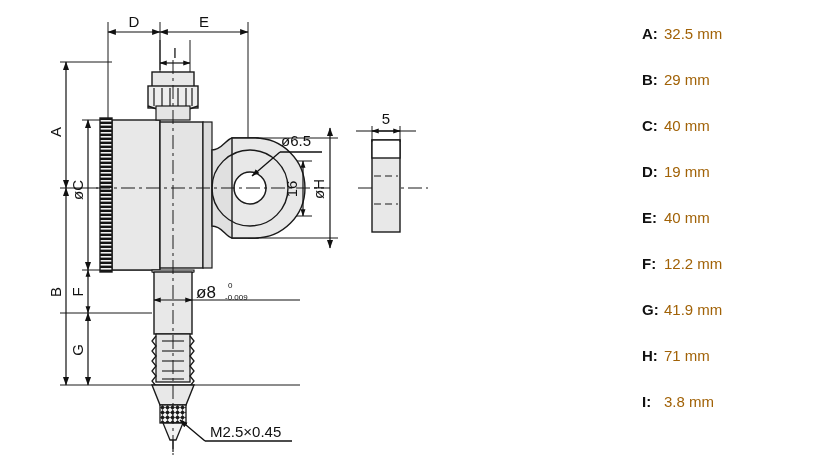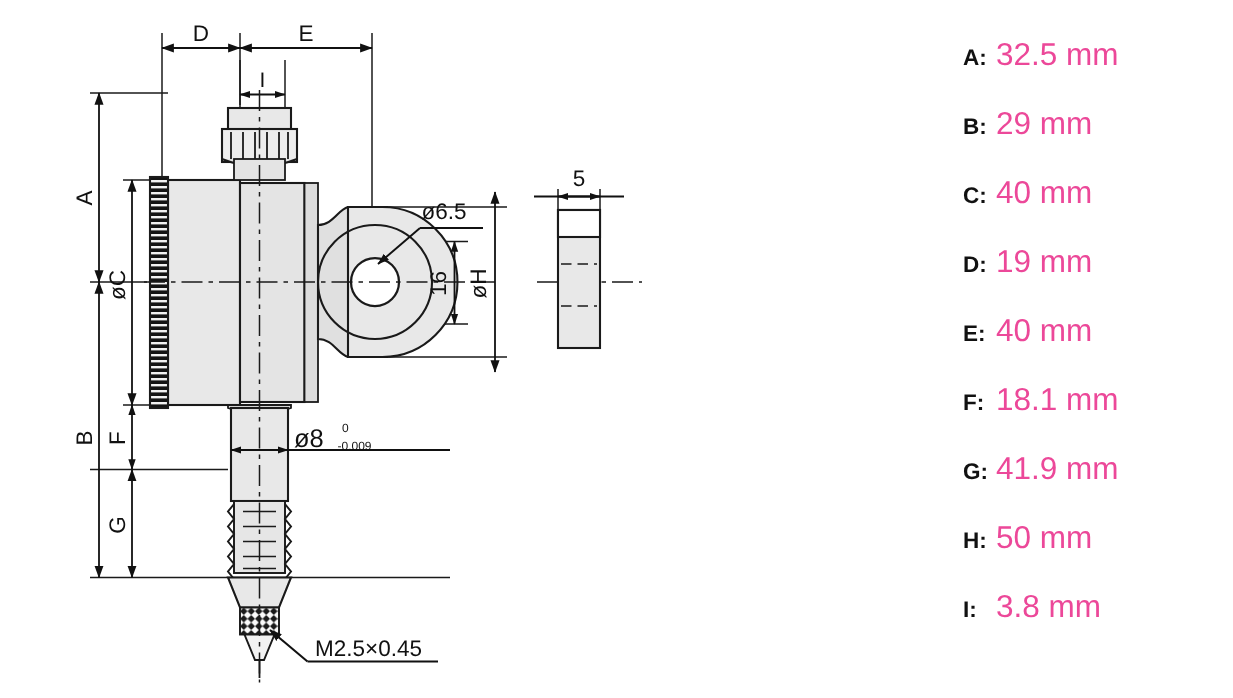--- a/index.html
+++ b/index.html
@@ -2,21 +2,21 @@
 <html><head>
 <meta charset="utf-8">
 <style>
   html,body{margin:0;padding:0;background:#ffffff;}
   body{width:822px;height:465px;position:relative;overflow:hidden;
        font-family:"Liberation Sans","DejaVu Sans",sans-serif;color:#111;}
   #drawing{position:absolute;left:0;top:0;width:620px;height:465px;}
   #legend{position:absolute;left:620px;top:0;width:202px;height:465px;}
   .legend-row{position:absolute;left:22px;display:flex;align-items:baseline;}
   .legend-key{font-weight:bold;font-size:15px;width:22px;color:#111;}
-  .legend-val{font-size:21px;color:#ec4899;white-space:nowrap;}
+  .legend-val{font-size:15px;color:#a16207;white-space:nowrap;}
   svg{display:block;}
   text{font-family:"Liberation Sans","DejaVu Sans",sans-serif;fill:#111;}
 </style>
 </head>
 <body>
 
 <div id="drawing">
   <svg width="620" height="465" viewBox="0 0 620 465">
 
     <defs>
@@ -216,27 +216,27 @@
   <div class="legend-row" style="top:163px">
     <span class="legend-key">D:</span>
     <span class="legend-val">19 mm</span>
   </div>
   <div class="legend-row" style="top:209px">
     <span class="legend-key">E:</span>
     <span class="legend-val">40 mm</span>
   </div>
   <div class="legend-row" style="top:255px">
     <span class="legend-key">F:</span>
-    <span class="legend-val">18.1 mm</span>
+    <span class="legend-val">12.2 mm</span>
   </div>
   <div class="legend-row" style="top:301px">
     <span class="legend-key">G:</span>
     <span class="legend-val">41.9 mm</span>
   </div>
   <div class="legend-row" style="top:347px">
     <span class="legend-key">H:</span>
-    <span class="legend-val">50 mm</span>
+    <span class="legend-val">71 mm</span>
   </div>
   <div class="legend-row" style="top:393px">
     <span class="legend-key">I:</span>
     <span class="legend-val">3.8 mm</span>
   </div>
 </div>
 
 </body></html>

